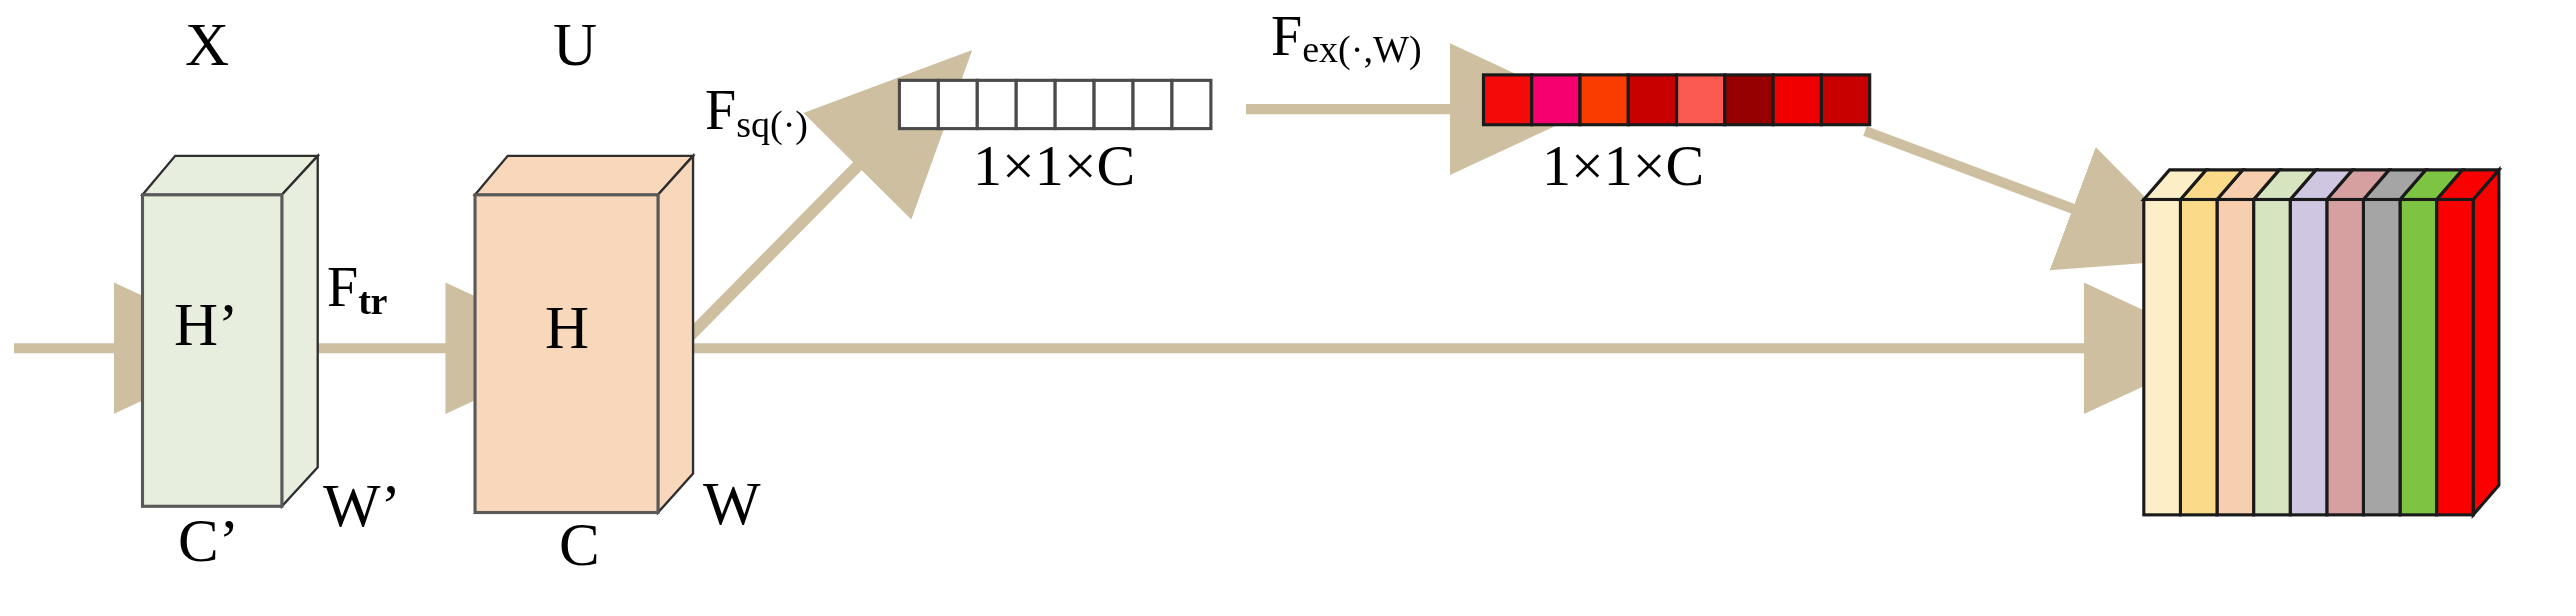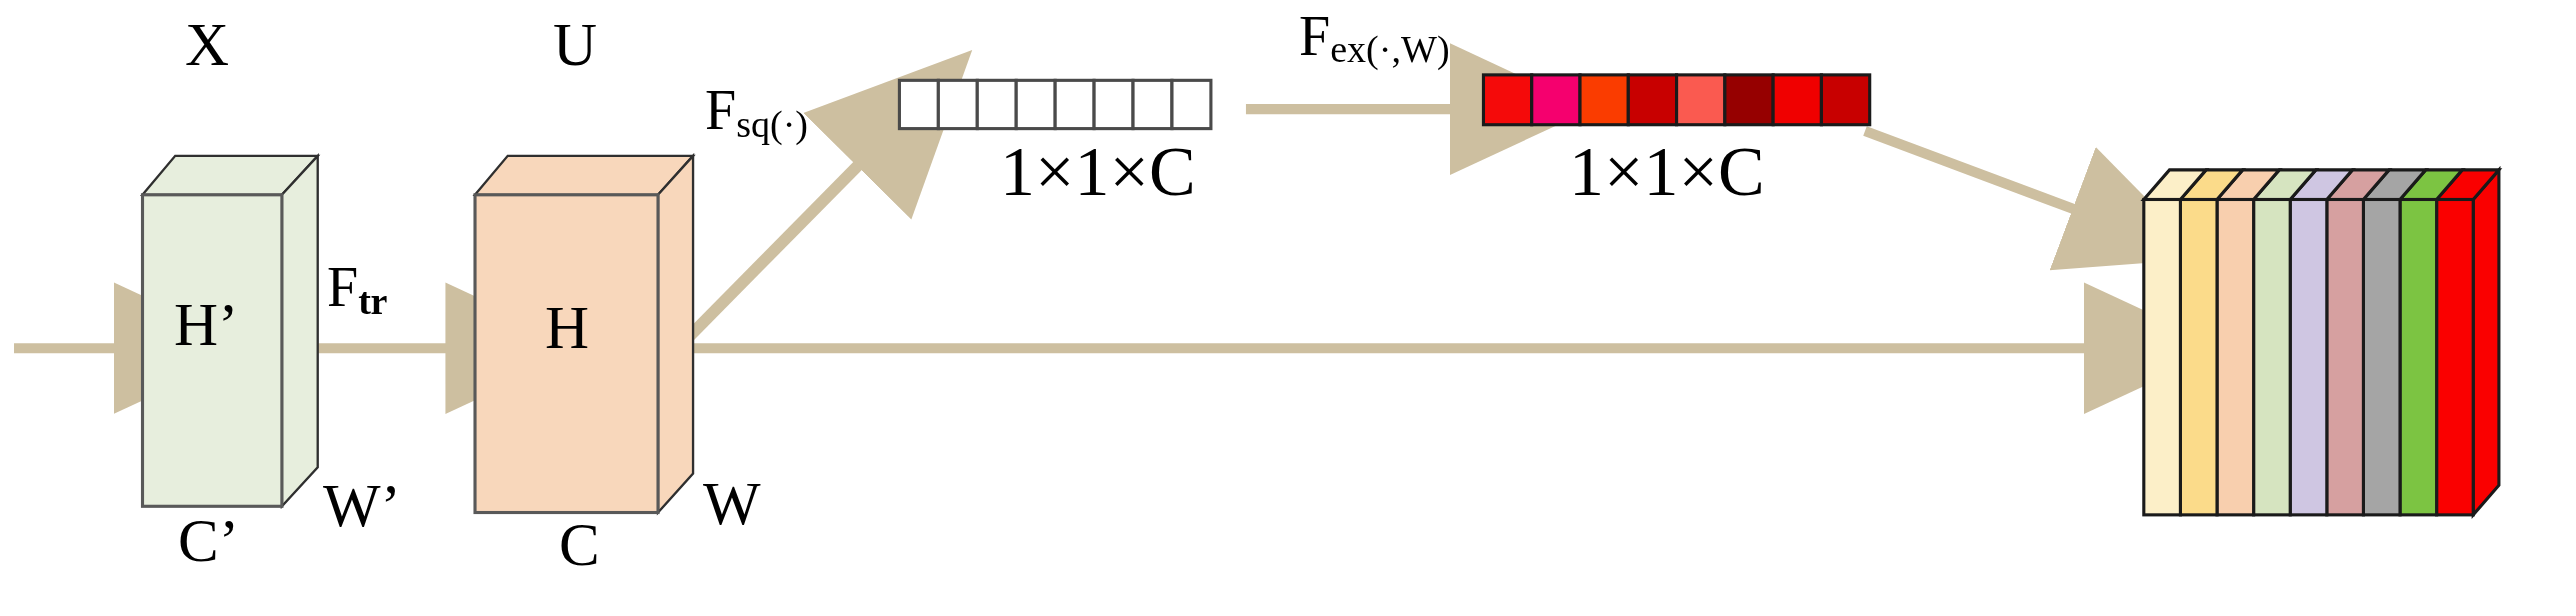--- a/index.html
+++ b/index.html
@@ -41,21 +41,21 @@
     font-weight: bold;
     letter-spacing: -0.01em;
   }
   .lbl .subn {
     font-size: 0.68em;
     position: relative;
     top: 0.20em;
   }
   .big  { font-size: 61px; }
   .med  { font-size: 56px; }
-  .dimf { font-size: 70px; margin-left: 27px; }
+  .dimf { font-size: 58px; }
 </style>
 </head>
 <body>
 
 <div id="stage">
 
   <svg class="layer" viewBox="0 0 3308 792">
     <defs>
       <marker id="ah" markerWidth="16" markerHeight="14" refX="2" refY="7" orient="auto" markerUnits="strokeWidth">
         <path d="M0,0.5 L14,7 L0,13.5 Z" fill="#cdbfa0"></path>
@@ -153,21 +153,21 @@
   <div class="lbl big" style="left:703px; top:473px;">W</div>
 
   <div class="lbl med" style="left:327px; top:259px;">
     <span>F</span><span class="sub">tr</span>
   </div>
 
   <div class="lbl med" style="left:705px; top:82px;">
     <span>F</span><span class="subn">sq(·)</span>
   </div>
 
-  <div class="lbl med" style="left:1271px; top:7.8px;margin-left:28px;">
+  <div class="lbl med" style="left:1271px; top:7.8px;">
     <span>F</span><span class="subn">ex(·,W)</span>
   </div>
 
 
   <div class="lbl dimf" style="left:973px; top:137px;">1×1×C</div>
 
   <div class="lbl dimf" style="left:1542px; top:137px;">1×1×C</div>
 
 </div>
 

